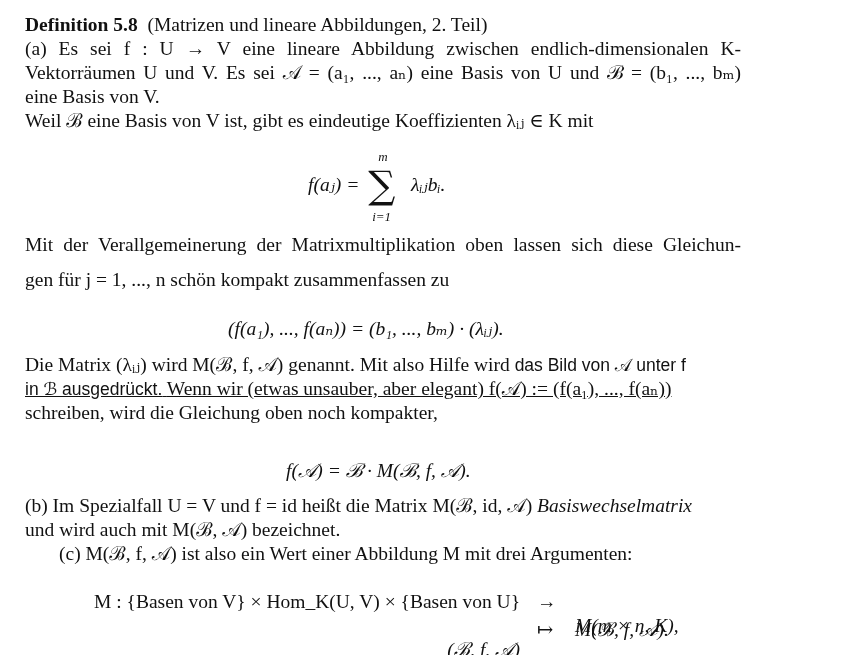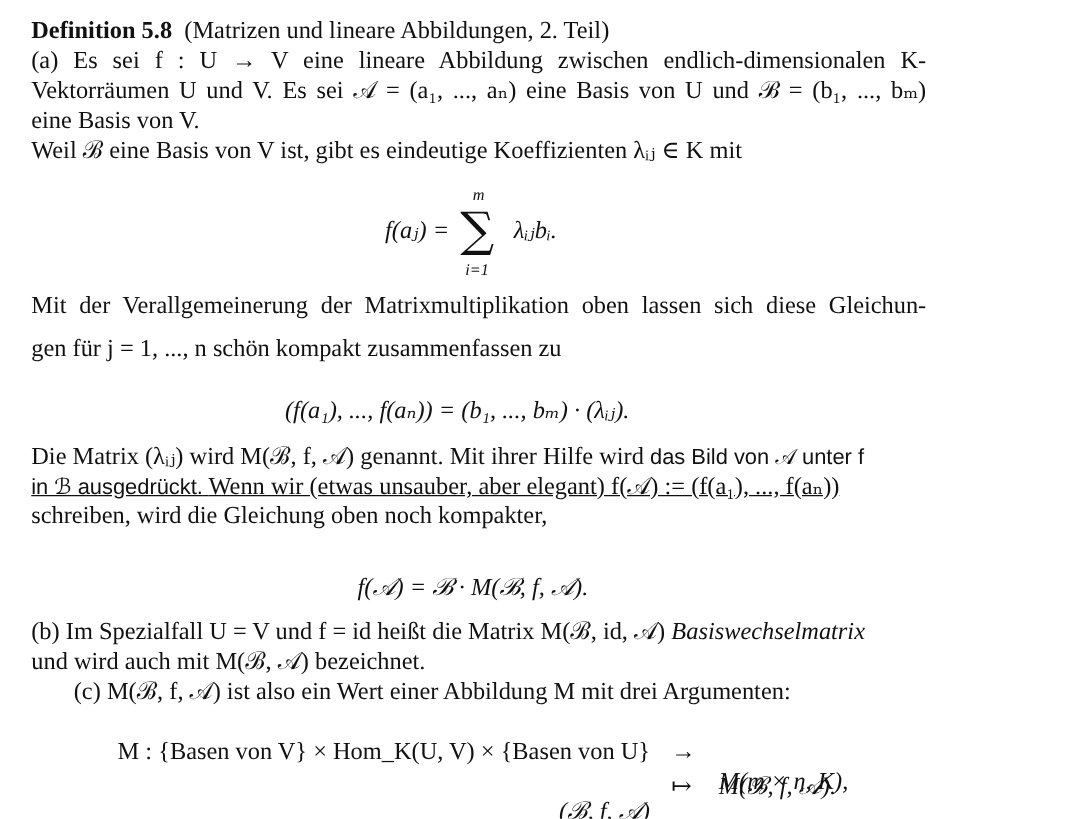--- a/index.html
+++ b/index.html
@@ -45,21 +45,21 @@
     </span>
     <span class="it">λᵢⱼbᵢ.</span>
   </div>
 
   <div class="line just" style="top:223px;">Mit der Verallgemeinerung der Matrixmultiplikation oben lassen sich diese Gleichun-</div>
   <div class="line" style="top:258px;">gen für j = 1, ..., n schön kompakt zusammenfassen zu</div>
 
   <div class="eq it" style="left:203px; top:307px;">(f(a₁), ..., f(aₙ)) = (b₁, ..., bₘ) · (λᵢⱼ).</div>
 
   <div class="line" style="top:343px; width:716px;">
-    <span>Die Matrix (λᵢⱼ) wird M(ℬ, f, 𝒜) genannt. Mit ihrer Hilfe wird</span>
+    <span>Die Matrix (λᵢⱼ) wird M(ℬ, f, 𝒜) genannt. Mit also Hilfe wird</span>
     <span class="sans">das Bild von 𝒜 unter f</span>
   </div>
   <div class="line" style="top:367px; width:716px;text-decoration:underline;">
     <span class="sans">in ℬ ausgedrückt.</span>
     <span>Wenn wir (etwas unsauber, aber elegant) f(𝒜) := (f(a₁), ..., f(aₙ))</span>
   </div>
   <div class="line" style="top:391px;">schreiben, wird die Gleichung oben noch kompakter,</div>
 
   <div class="eq it" style="left:261px; top:449px;">f(𝒜) = ℬ · M(ℬ, f, 𝒜).</div>
 

